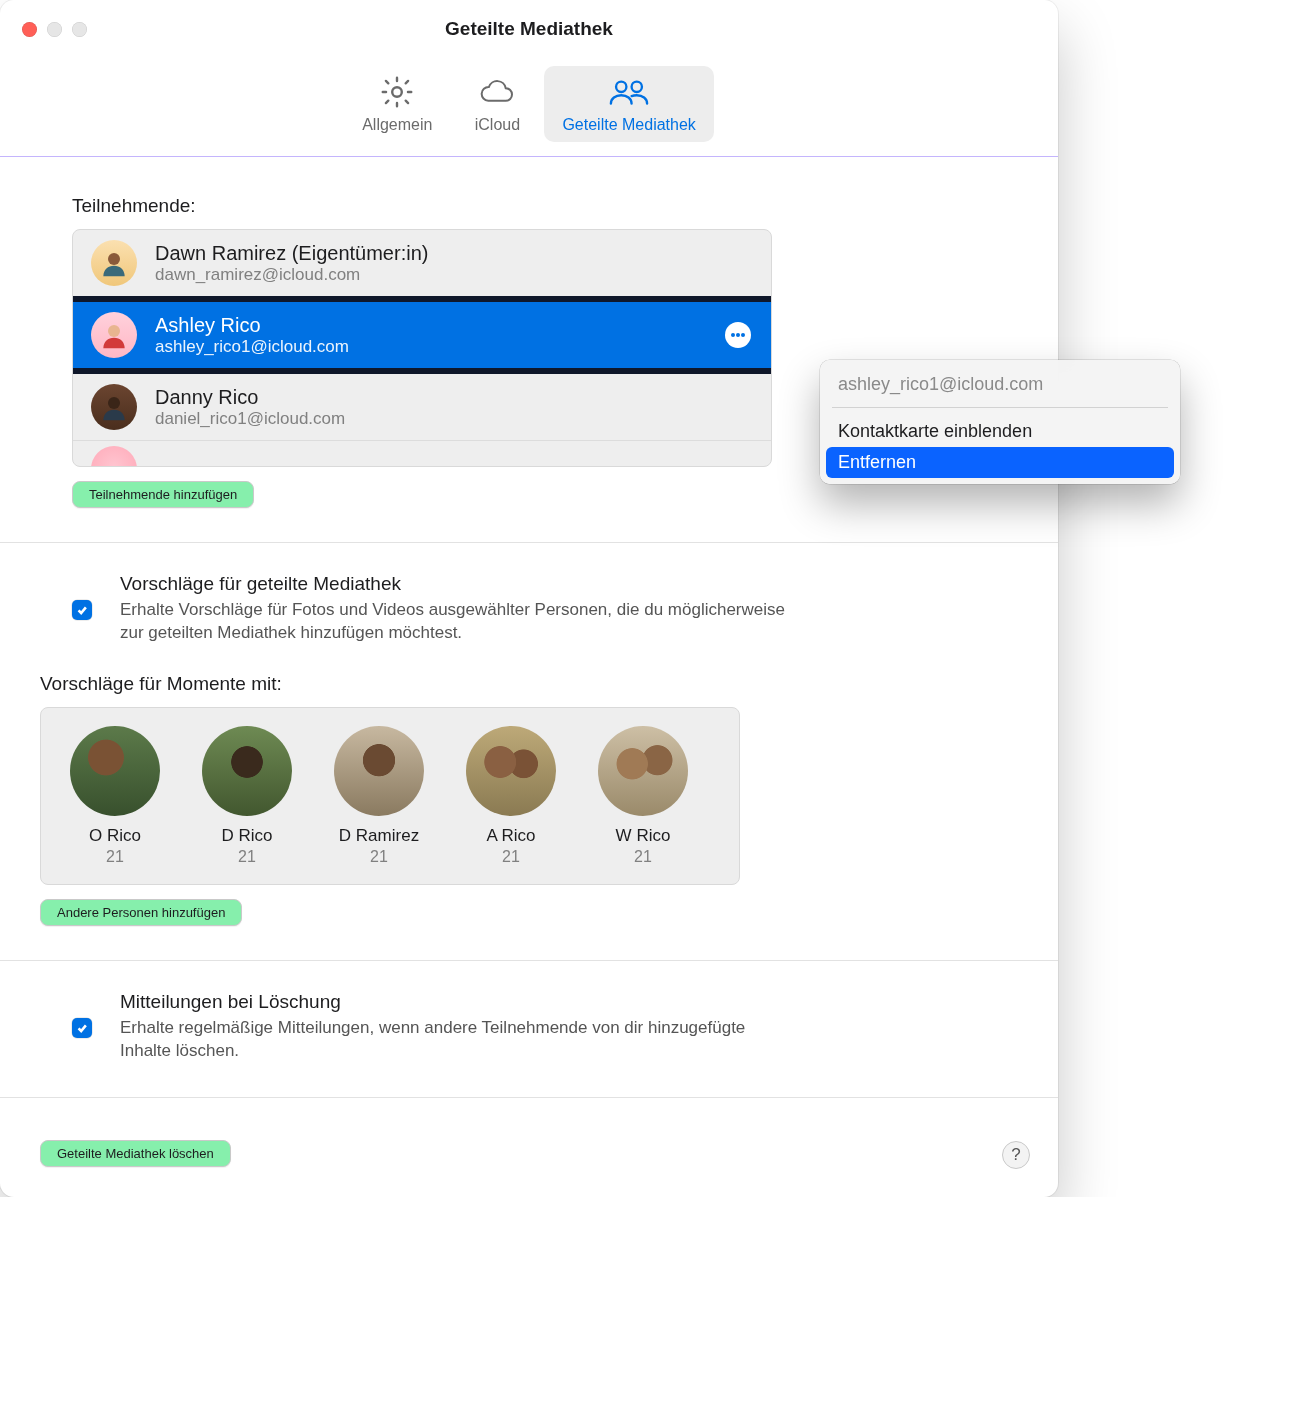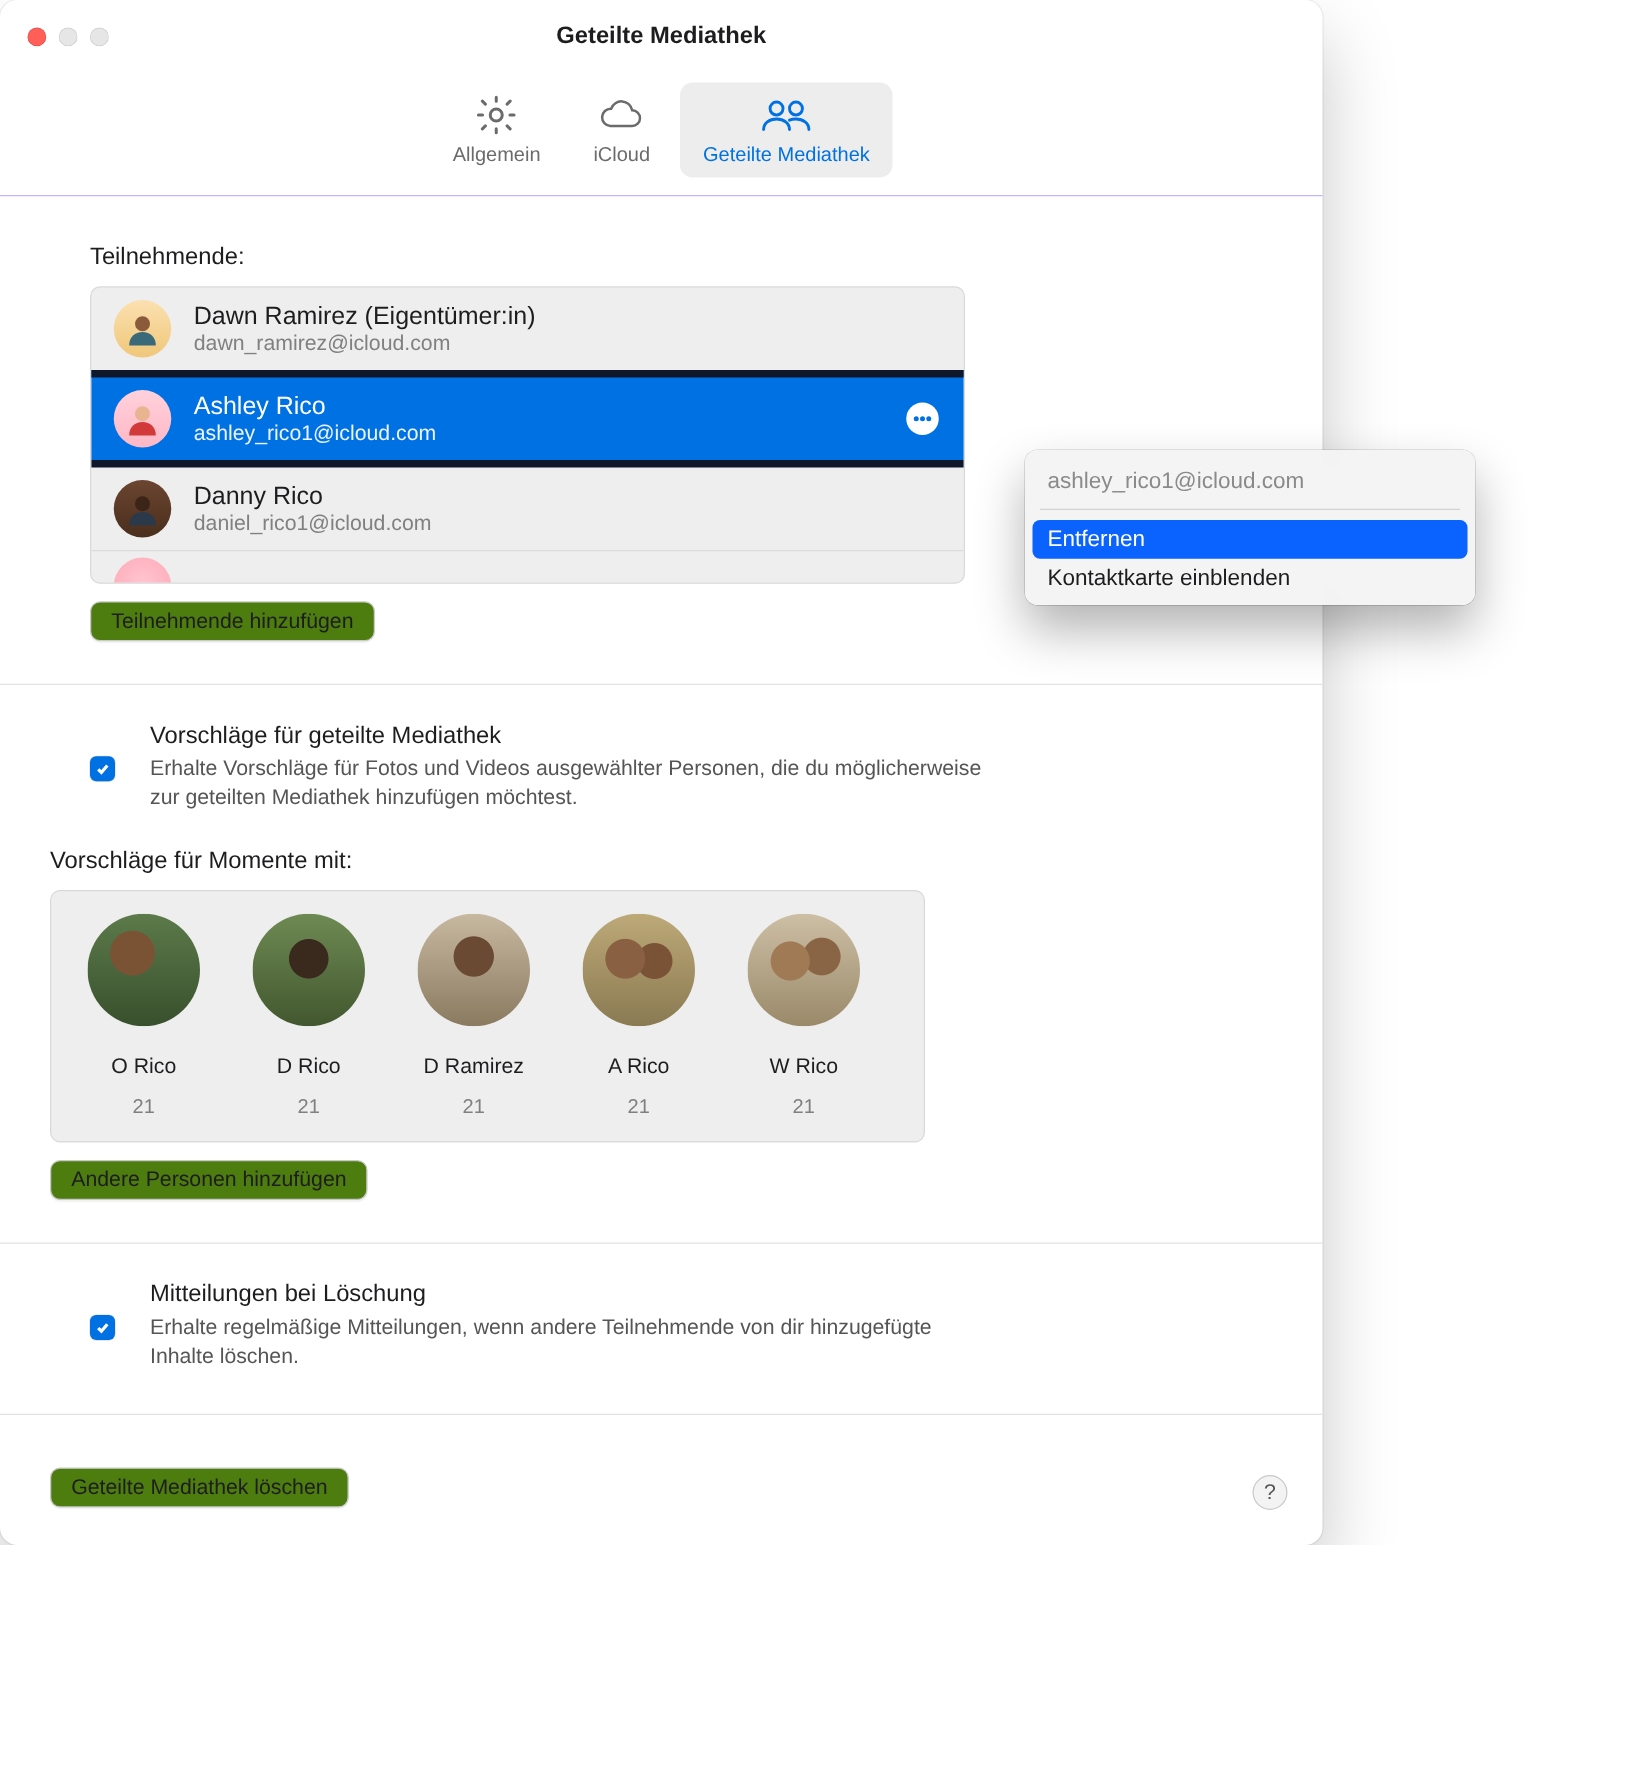--- a/index.html
+++ b/index.html
@@ -55,41 +55,41 @@
 .participant-row.selected .sub { color: rgba(255,255,255,0.92); }
 .avatar-sm { width: 46px; height: 46px; border-radius: 50%; flex-shrink: 0; }
 .participant-text { display: flex; flex-direction: column; }
 .p-name { font-size: 20px; font-weight: 400; }
 .sub { font-size: 17px; color: #808080; }
 .more { width: 26px; height: 26px; border-radius: 50%; background: #fff; position: absolute; right: 20px; display:flex; align-items:center; justify-content:center; }
 .more svg { fill: #0071e3; }
 .partial-row { display:flex; align-items:center; padding: 0 18px; height: 26px; border-top: 1px solid #dcdcdc; }
 .partial-avatar { width: 46px; height: 46px; border-radius:50%; background: radial-gradient(circle at 50% 45%, #ffc5d0 0%, #ffb0be 70%); margin-top: 30px; }
 .mac-button {
-  display: inline-block; background: #4d7c0f; border: 0.5px solid #c9c9c9;
-  border-radius: 8px; padding: 5px 16px; font-size: 17px;
+  display: inline-block; background: #86efac; border: 0.5px solid #c9c9c9;
+  border-radius: 8px; padding: 5px 16px; font-size: 13px;
   box-shadow: 0 1px 1px rgba(0,0,0,0.06); margin-top: 14px; cursor: default;
 }
 .divider { border: none; border-top: 1px solid #e2e2e2; margin: 34px 0 30px -146px; width: calc(100% + 176px); }
 .check-row { display:flex; align-items:center; gap: 28px; }
 .checkbox {
   width: 20px; height: 20px; border-radius: 5px; background: #0071e3;
   display:flex; align-items:center; justify-content:center; flex-shrink:0;
   margin-top: 3px; box-shadow: 0 0 0 0.5px rgba(0,0,0,0.15);
 }
 .checkbox svg { stroke: #fff; stroke-width: 3; }
 .check-text .ct-title { font-size: 19px; }
 .check-text .ct-desc { font-size: 17px; color: #555; margin-top: 4px; max-width: 680px; line-height: 1.35; }
 .moments-label { font-size: 19px; margin: 28px 0 12px -32px; }
 .moments-box {
   background: #eeeeee; border: 1px solid #d9d9d9; border-radius: 8px;
   width: 700px; padding: 18px 20px; margin-left: -32px;
   display: flex; gap: 24px;
 }
-.person { display:flex; flex-direction:column; align-items:center; width: 108px; gap: 12px; }
+.person { display:flex; flex-direction:column; align-items:center; width: 108px; }
 .person .avatar-lg { width: 90px; height: 90px; border-radius: 50%; margin-bottom: 10px; }
 .person .pn { font-size: 17px; text-align:center; white-space: nowrap; }
 .person .cnt { font-size: 16px; color: #808080; margin-top: 2px; }
 .help { position:absolute; right: 28px; bottom: 28px; width: 28px; height:28px; border-radius:50%; background:#f3f3f3; border:0.5px solid #c9c9c9; display:flex;align-items:center;justify-content:center; font-size:17px; color:#555; }
 .popover {
   position: absolute; left: 820px; top: 360px; width: 360px;
   background: #f3f3f3ee; backdrop-filter: blur(20px);
   border-radius: 10px; box-shadow: 0 0 0 0.5px rgba(0,0,0,0.20), 0 20px 40px rgba(0,0,0,0.30);
   padding: 8px 0 6px; z-index: 50;
 }
@@ -259,16 +259,16 @@
     <hr class="divider" style="margin-bottom:24px">
 
     <div class="mac-button" style="margin-left:-32px; margin-top:18px">Geteilte Mediathek löschen</div>
 
     <div class="help">?</div>
   </div>
 
   <div class="popover">
     <div class="hdr">ashley_rico1@icloud.com</div>
     <div class="sep"></div>
+    <div class="item">Kontaktkarte einblenden</div>
     <div class="item hover">Entfernen</div>
-    <div class="item">Kontaktkarte einblenden</div>
   </div>
 </div>
 
 </body></html>

